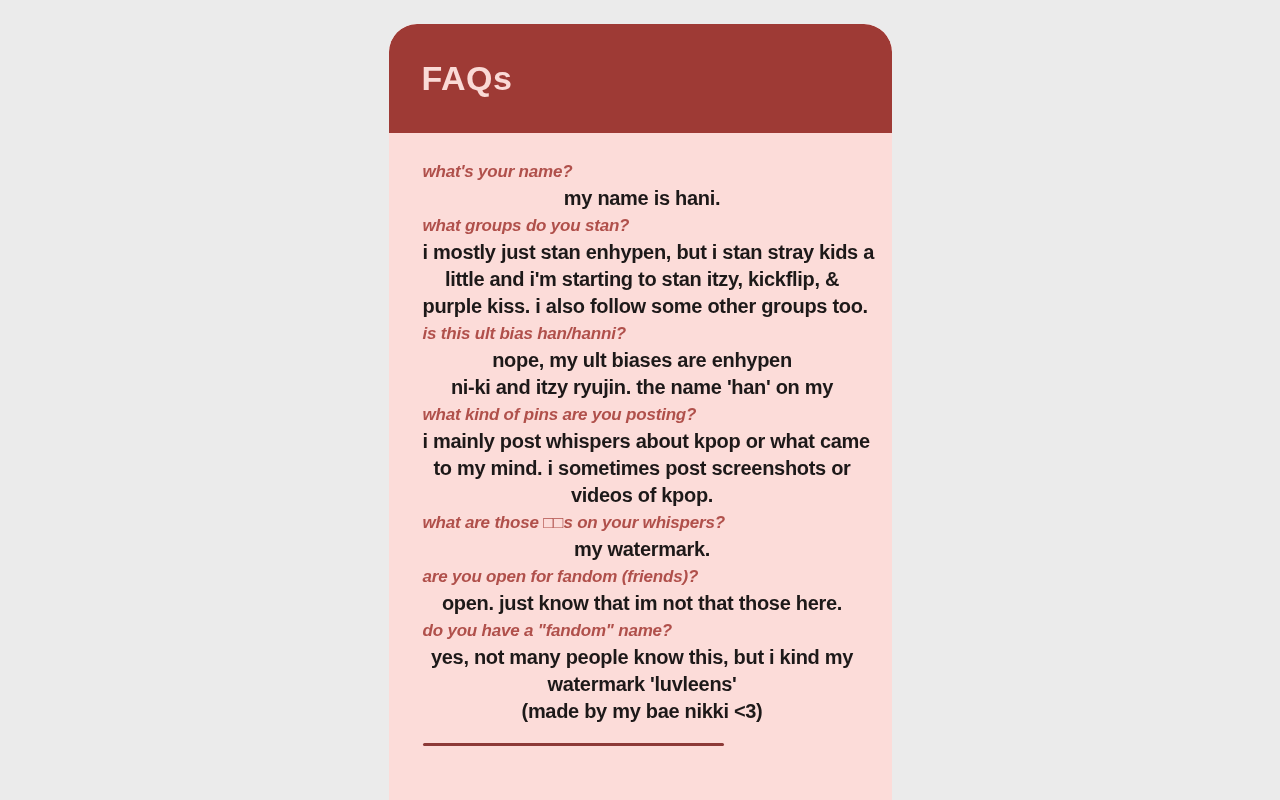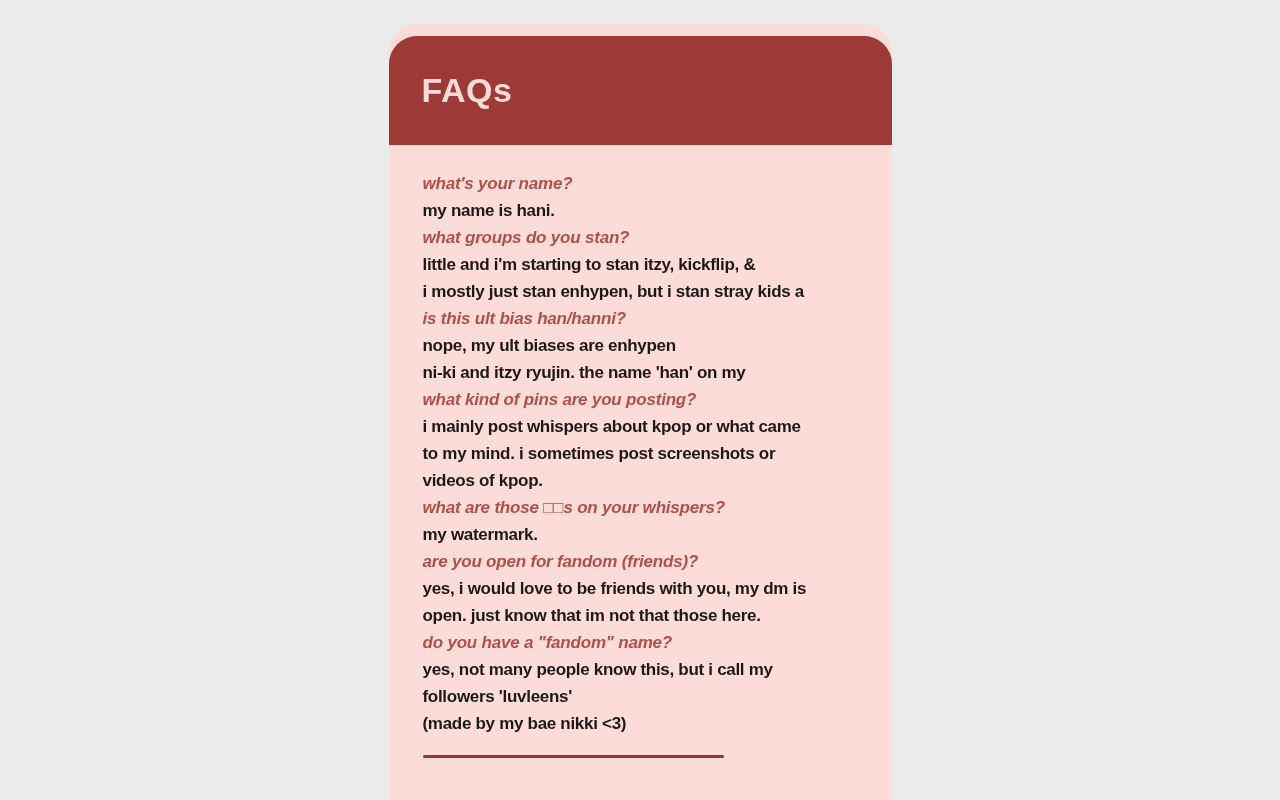--- a/index.html
+++ b/index.html
@@ -25,21 +25,20 @@
     background:var(--body-bg);
     overflow:hidden;
   }
   .card-header{
     background:var(--header-bg);
     height:109px;
     display:flex;
     align-items:center;
     padding:8px 33px;
     border-radius:28px 28px 0 0;
-    margin-top:12px;
   }
   .card-title{
     color:var(--header-fg);
     font-size:34px;
     font-weight:700;
     letter-spacing:.5px;
   }
   .card-body{
     padding:25px 30px 20px 34px;
   }
@@ -47,25 +46,26 @@
     color:var(--question-fg);
     font-size:17px;
     font-weight:700;
     font-style:italic;
     line-height:27px;
     letter-spacing:-.2px;
     white-space:nowrap;
   }
   .answer-line, .credit{
     color:var(--answer-fg);
-    font-size:17px;
+    font-size:20px;
     font-weight:600;
     line-height:27px;
     letter-spacing:-.3px;
     white-space:nowrap;
+    text-align:center;
   }
   .divider{
     width:301px;
     height:3px;
     background:var(--divider-fg);
     border-radius:2px;
     margin-top:18px;
   }
 </style>
 </head>
@@ -77,22 +77,23 @@
   </div>
   <div class="card-body">
 
     <div class="faq-item">
       <div class="faq-question">what's your name?</div>
       <div class="answer-line">my name is hani.</div>
     </div>
 
     <div class="faq-item">
       <div class="faq-question">what groups do you stan?</div>
+      <div class="answer-line">i mostly just stan enhypen, but i stan stray kids a</div>
       <div class="answer-line">little and i'm starting to stan itzy, kickflip, &amp;</div>
-      <div class="answer-line">i mostly just stan enhypen, but i stan stray kids a</div>
+      <div class="answer-line">purple kiss. i also follow some other groups too.</div>
     </div>
 
     <div class="faq-item">
       <div class="faq-question">is this ult bias han/hanni?</div>
       <div class="answer-line">nope, my ult biases are enhypen</div>
       <div class="answer-line">ni-ki and itzy ryujin. the name 'han' on my</div>
     </div>
 
     <div class="faq-item">
       <div class="faq-question">what kind of pins are you posting?</div>
@@ -101,28 +102,27 @@
       <div class="answer-line">videos of kpop.</div>
     </div>
 
     <div class="faq-item">
       <div class="faq-question">what are those □□s on your whispers?</div>
       <div class="answer-line">my watermark.</div>
     </div>
 
     <div class="faq-item">
       <div class="faq-question">are you open for fandom (friends)?</div>
-      <div class="answer-line">yes, i would love to be friends with you, my dm is</div>
       <div class="answer-line">open. just know that im not that those here.</div>
     </div>
 
     <div class="faq-item">
       <div class="faq-question">do you have a "fandom" name?</div>
-      <div class="answer-line">yes, not many people know this, but i call my</div>
-      <div class="answer-line">followers 'luvleens'</div>
+      <div class="answer-line">yes, not many people know this, but i kind my</div>
+      <div class="answer-line">watermark 'luvleens'</div>
     </div>
 
     <div class="credit">(made by my bae nikki &lt;3)</div>
 
     <div class="divider"></div>
 
   </div>
 </div>
 
 </body></html>

